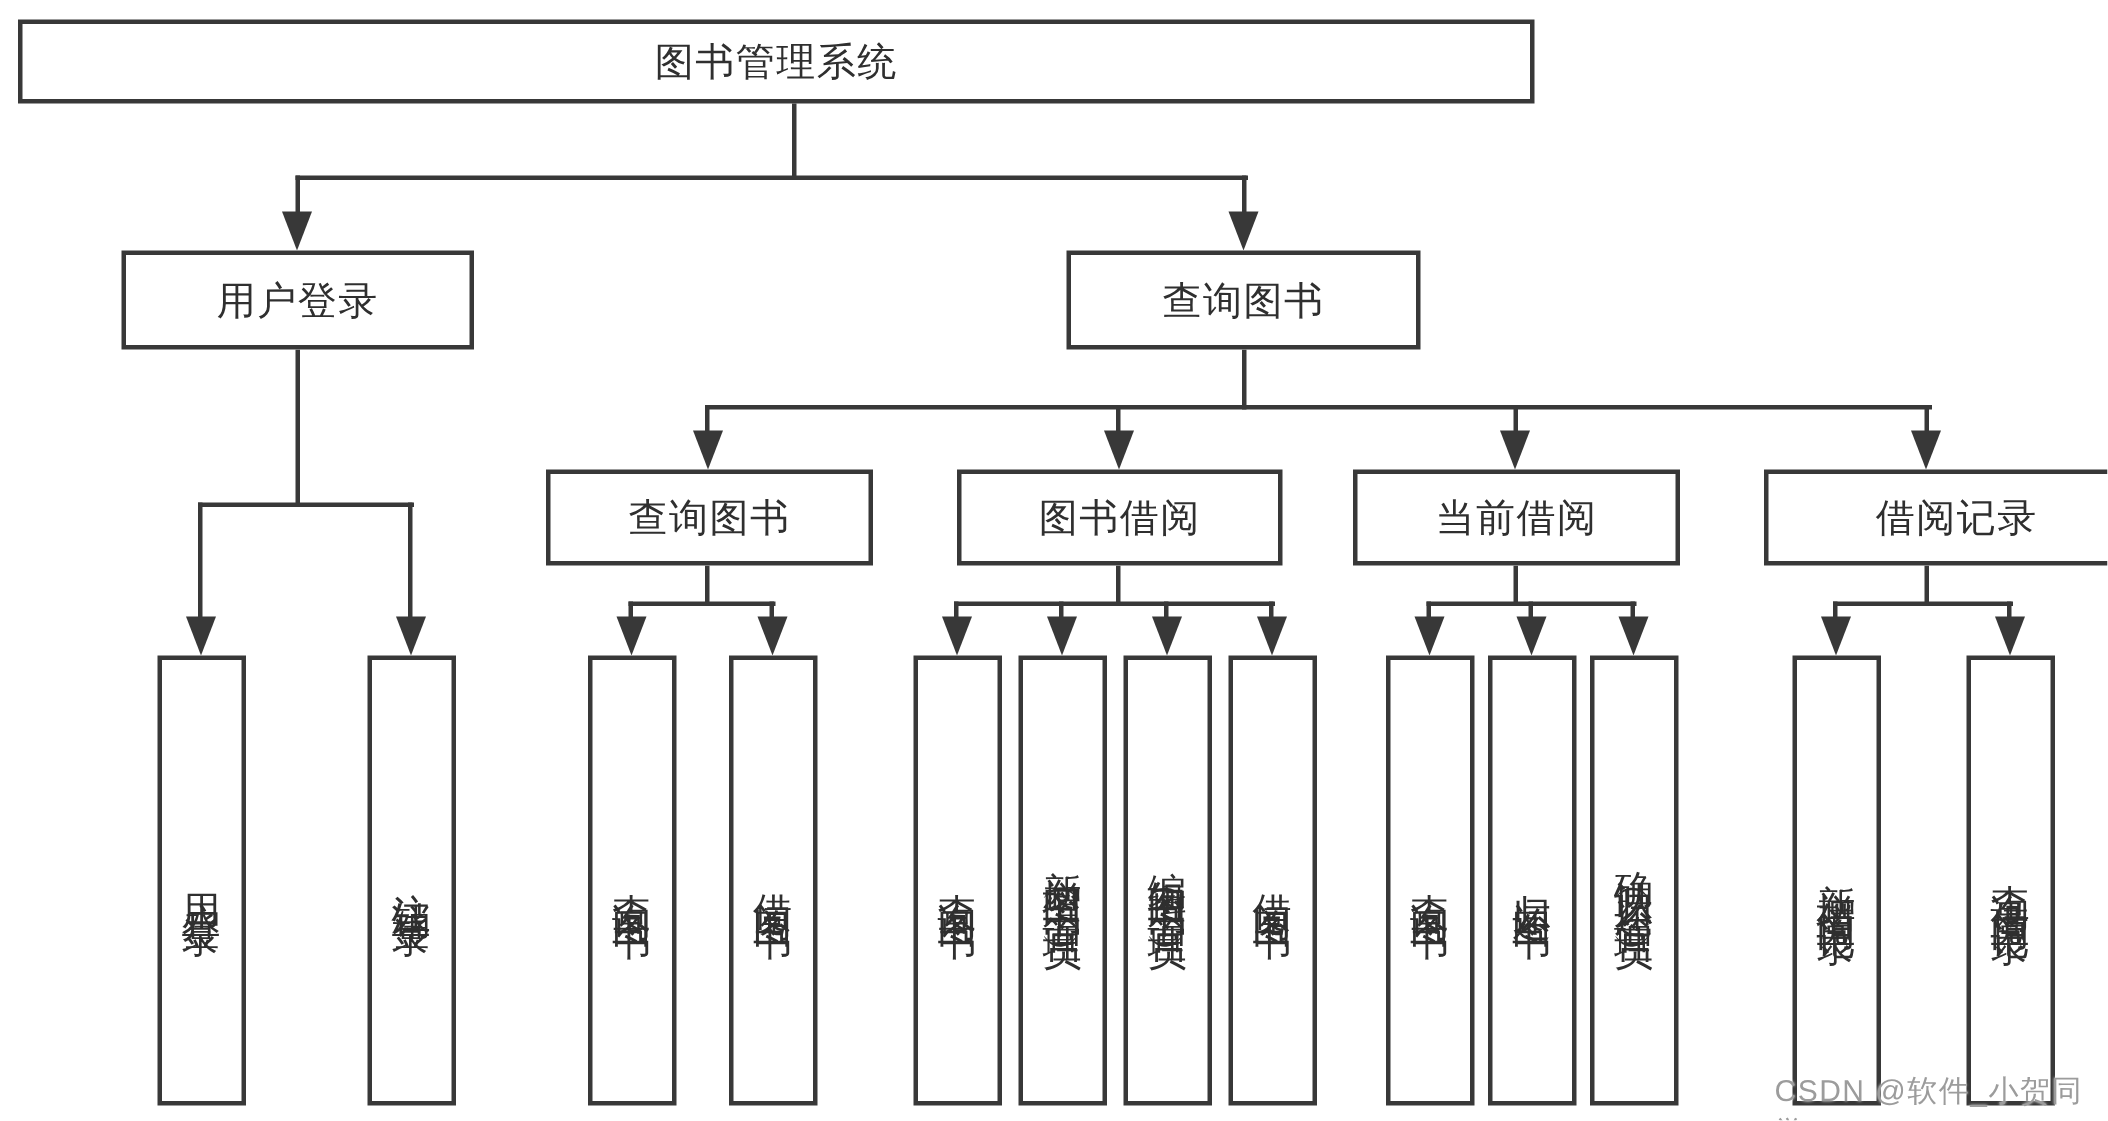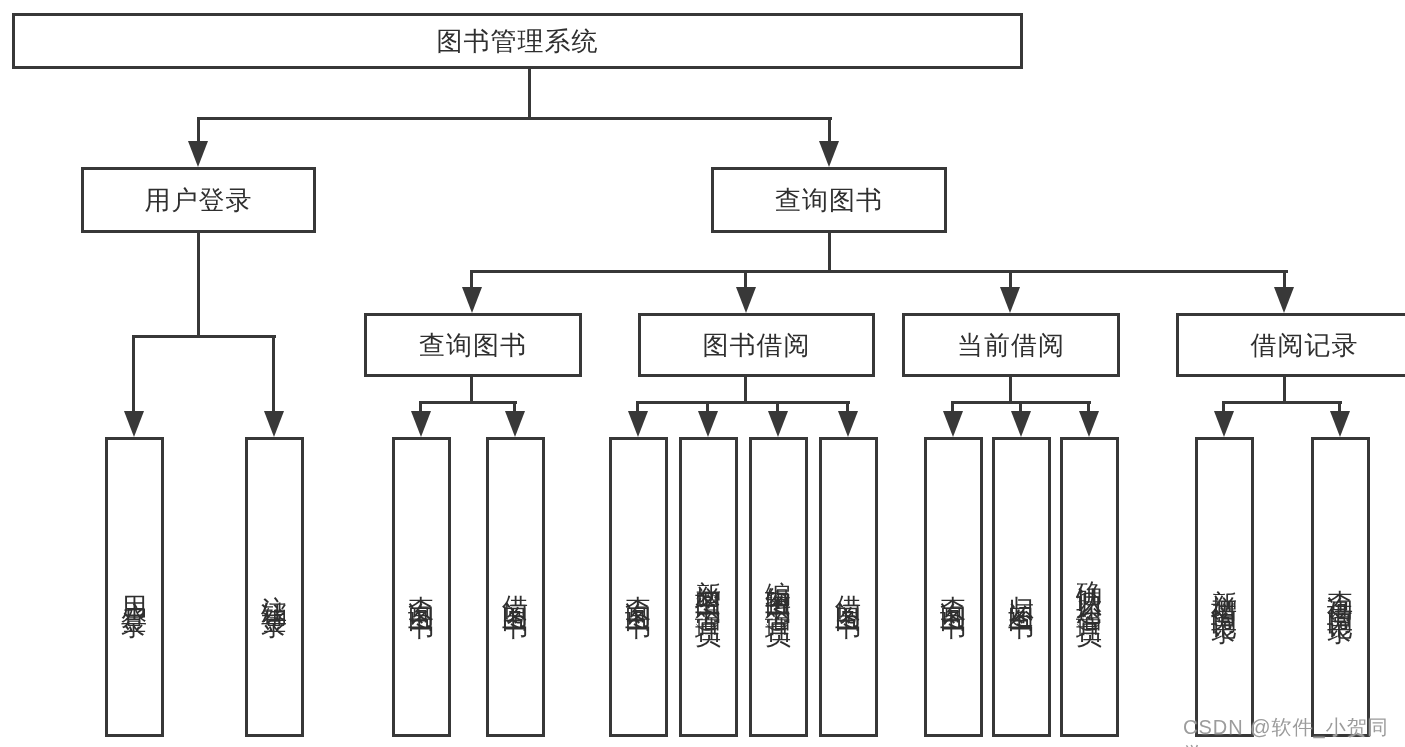--- a/index.html
+++ b/index.html
@@ -106,21 +106,21 @@
   <div class="line" style="left:470px; top:270px; width:3px; height:20px;"></div>
   <div class="line" style="left:744px; top:270px; width:3px; height:20px;"></div>
   <div class="line" style="left:1009px; top:270px; width:3px; height:20px;"></div>
   <div class="line" style="left:1283px; top:270px; width:3px; height:20px;"></div>
   <div class="arrow" style="left:462px; top:287px;"></div>
   <div class="arrow" style="left:736px; top:287px;"></div>
   <div class="arrow" style="left:1000px; top:287px;"></div>
   <div class="arrow" style="left:1274px; top:287px;"></div>
 
   <div class="node" style="left:364px; top:313px; width:218px; height:64px;">查询图书</div>
-  <div class="node" style="left:638px; top:313px; width:237px; height:64px;text-align:right;">图书借阅</div>
+  <div class="node" style="left:638px; top:313px; width:217px; height:64px;text-align:right;">图书借阅</div>
   <div class="node" style="left:902px; top:313px; width:218px; height:64px;font-family:Liberation Serif, serif;">当前借阅</div>
   <div class="node" style="left:1176px; top:313px; width:257px; height:64px;">借阅记录</div>
 
   <div class="line" style="left:470px; top:377px; width:3px; height:27px;"></div>
   <div class="line" style="left:419px; top:401px; width:98px; height:3px;"></div>
   <div class="line" style="left:419px; top:401px; width:3px; height:12px;"></div>
   <div class="line" style="left:513px; top:401px; width:3px; height:12px;"></div>
   <div class="arrow" style="left:411px; top:411px;"></div>
   <div class="arrow" style="left:505px; top:411px;"></div>
 

